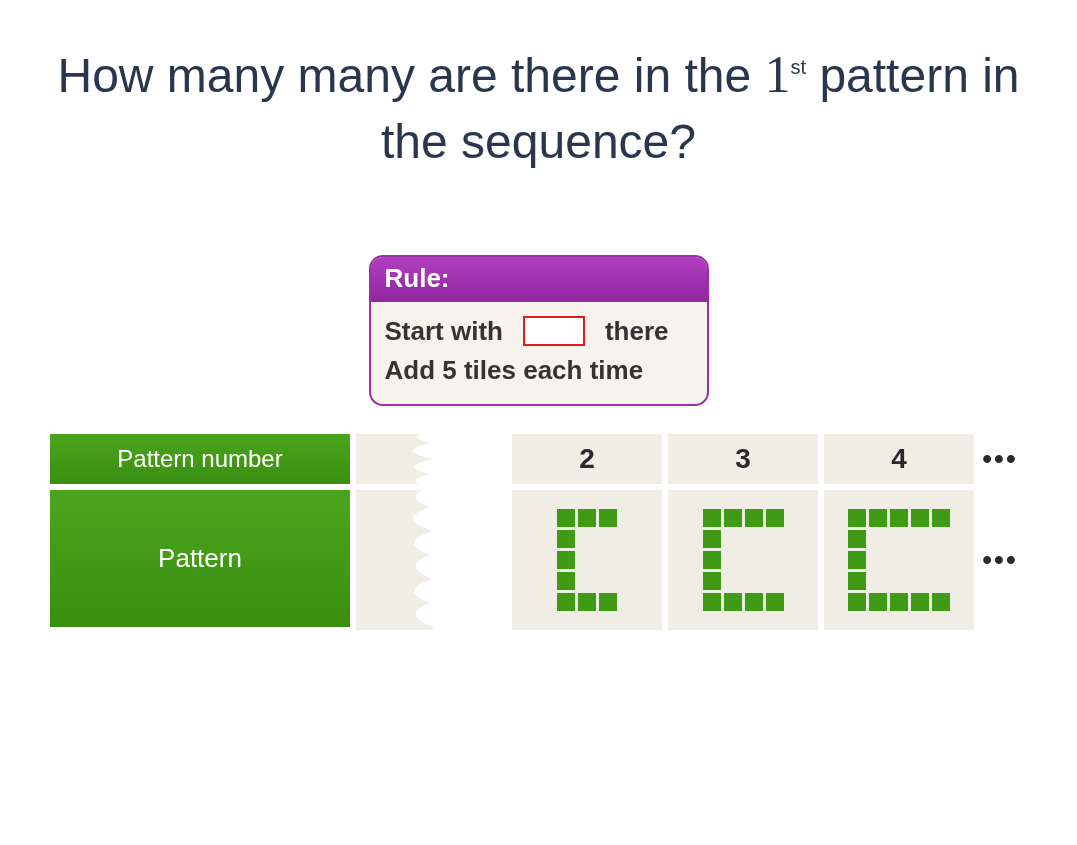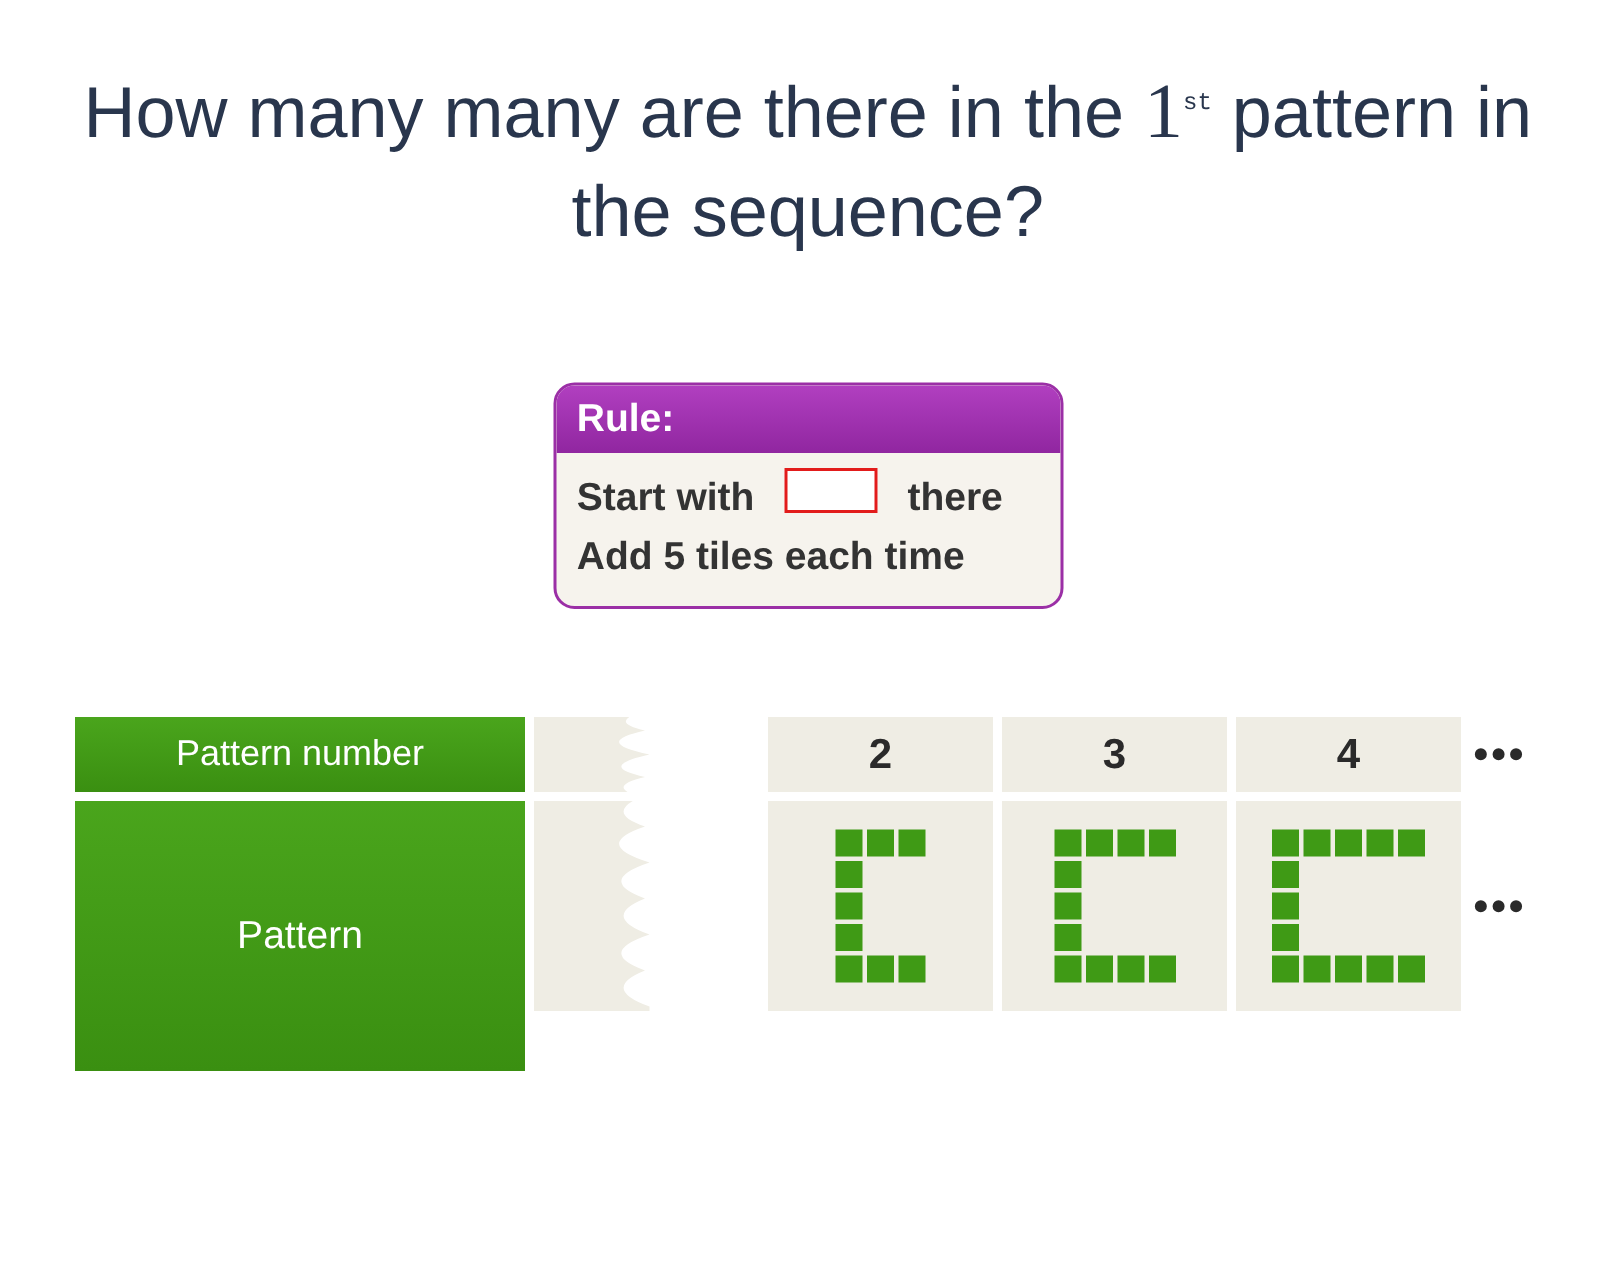--- a/index.html
+++ b/index.html
@@ -16,27 +16,27 @@
     text-align: center;
     line-height: 1.35;
     margin-bottom: 80px;
     font-weight: 400;
   }
   .question .ord {
     font-family: Georgia, "Times New Roman", serif;
     font-size: 52px;
   }
   .question sup {
-    font-size: 16px;
+    font-size: 20px;
     vertical-align: super;
-    font-family: Liberation Mono, monospace;
+    font-family: Liberation Sans, sans-serif;
   }
   .rule-box {
     width: 340px;
-    margin: 0 auto 72px auto;
+    margin: 0 auto 28px auto;
     border: 2px solid #9b2fa6;
     border-radius: 14px;
     overflow: hidden;
     background: #f6f3ed;
   }
   .rule-header {
     background: linear-gradient(#b13fc0, #9026a0);
     color: #fff;
     font-weight: 700;
     font-size: 26px;
@@ -44,21 +44,21 @@
     font-family: Arial, sans-serif;
   }
   .rule-body {
     padding: 10px 14px 14px 14px;
     font-family: Arial, sans-serif;
     font-weight: 700;
     color: #333;
     font-size: 26px;
     line-height: 1.5;
   }
-  .rule-line1 { display: flex; gap: 20px; }
+  .rule-line1 { display: flex; align-items: center; gap: 20px; }
   .blank-box {
     display: inline-block;
     width: 62px;
     height: 30px;
     border: 2px solid #e21b1b;
     background: #fff;
   }
   
   .table-area {
     position: relative;
@@ -75,21 +75,21 @@
     background: linear-gradient(#4aa51c, #3a8f11);
     color: #fff;
     font-weight: 400;
     font-family: Arial, sans-serif;
     display: flex;
     align-items: center;
     justify-content: center;
     width: 300px;
   }
   .label-cell.small { height: 50px; font-size: 24px; }
-  .label-cell.big   { height: 180px; font-size: 26px; }
+  .label-cell.big   { height: 137px; font-size: 26px; }
 
   .torn-col {
     display: flex;
     flex-direction: column;
     gap: 6px;
     width: 150px;
   }
   .torn {
     background: #efede4;
     position: relative;

